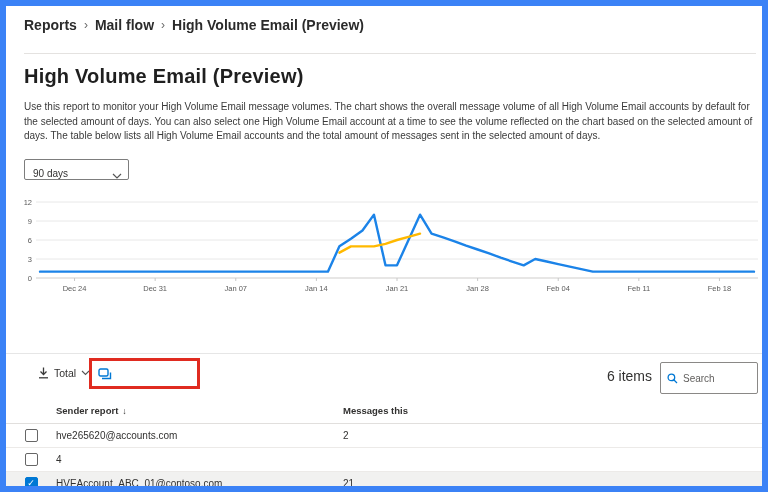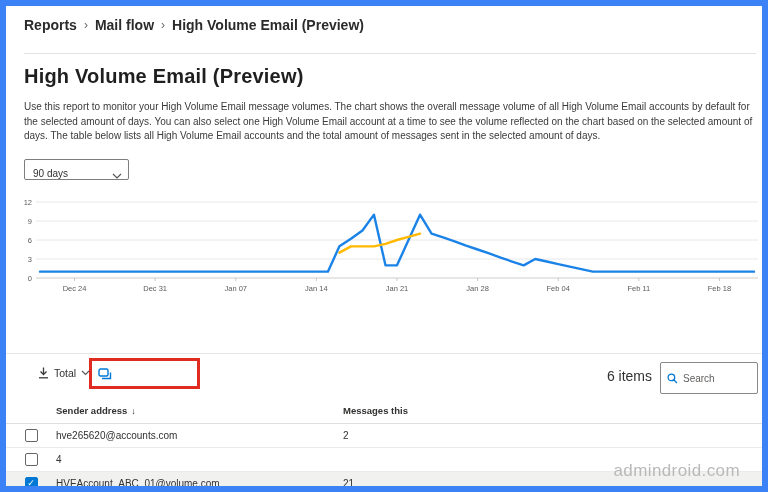--- a/index.html
+++ b/index.html
@@ -148,21 +148,21 @@
         <path d="M7 7 L10 10" stroke="#0078d4" stroke-width="1.3"></path>
       </svg>
       <input type="text" placeholder="Search" style="">
     </div>
   </div>
 
   <div class="table">
     <div class="thead">
       <div class="col-check"></div>
       <div class="col-sender">
-        <span>Sender address</span><span class="sort-arrow">↓</span>
+        <span>Sender report</span><span class="sort-arrow">↓</span>
       </div>
       <div class="col-msgs">
         <span>Messages this</span>
       </div>
     </div>
     <div>
         <div class="trow">
       <div class="col-check">
         <span class="checkbox"></span>
       </div>
@@ -172,20 +172,19 @@
         <div class="trow">
       <div class="col-check">
         <span class="checkbox"></span>
       </div>
       <div class="col-msgs">4</div>
     </div>
         <div class="trow selected">
       <div class="col-check">
         <span class="checkbox checked" style="background: rgb(0, 120, 212); border-color: rgb(0, 120, 212);">✓</span>
       </div>
-      <div class="col-sender">HVEAccount_ABC_01@volume.com</div>
+      <div class="col-sender">HVEAccount_ABC_01@contoso.com</div>
       <div class="col-msgs">21</div>
     </div>
       </div>
   </div>
 
-  <div class="watermark">admindroid.com</div>
 </div>
 
 </body></html>

